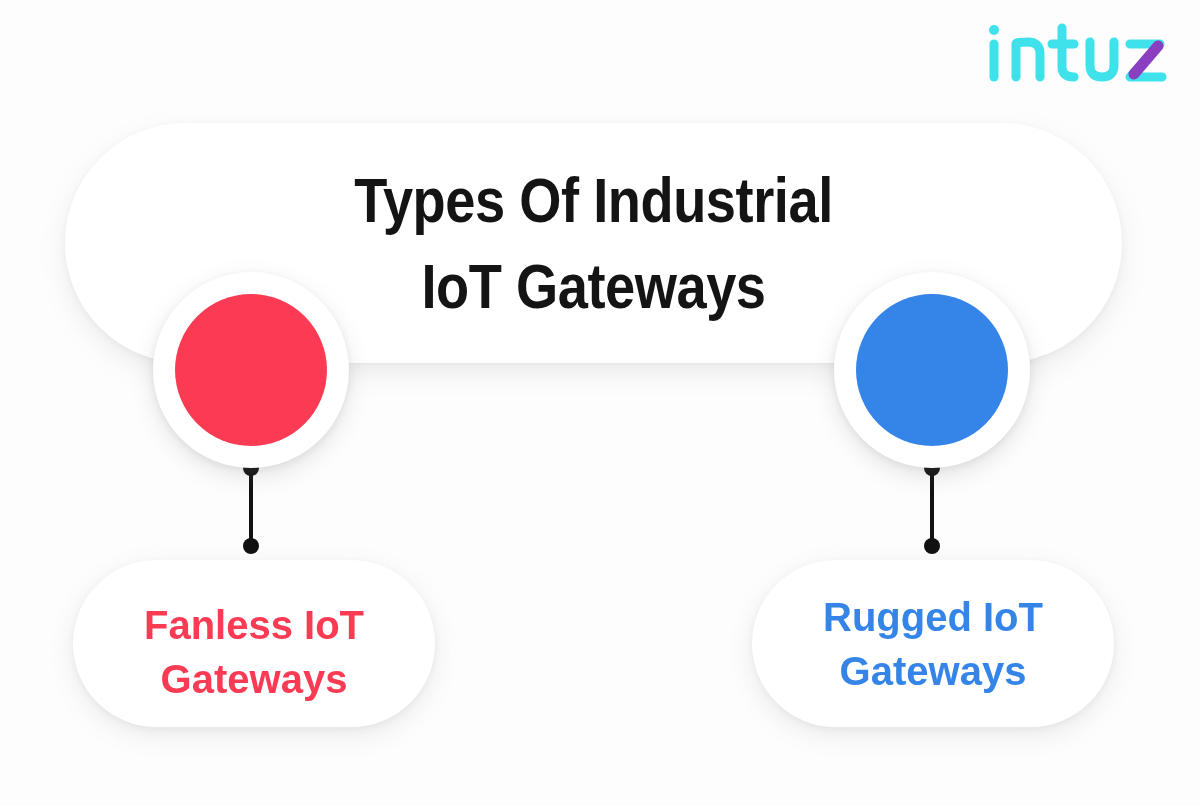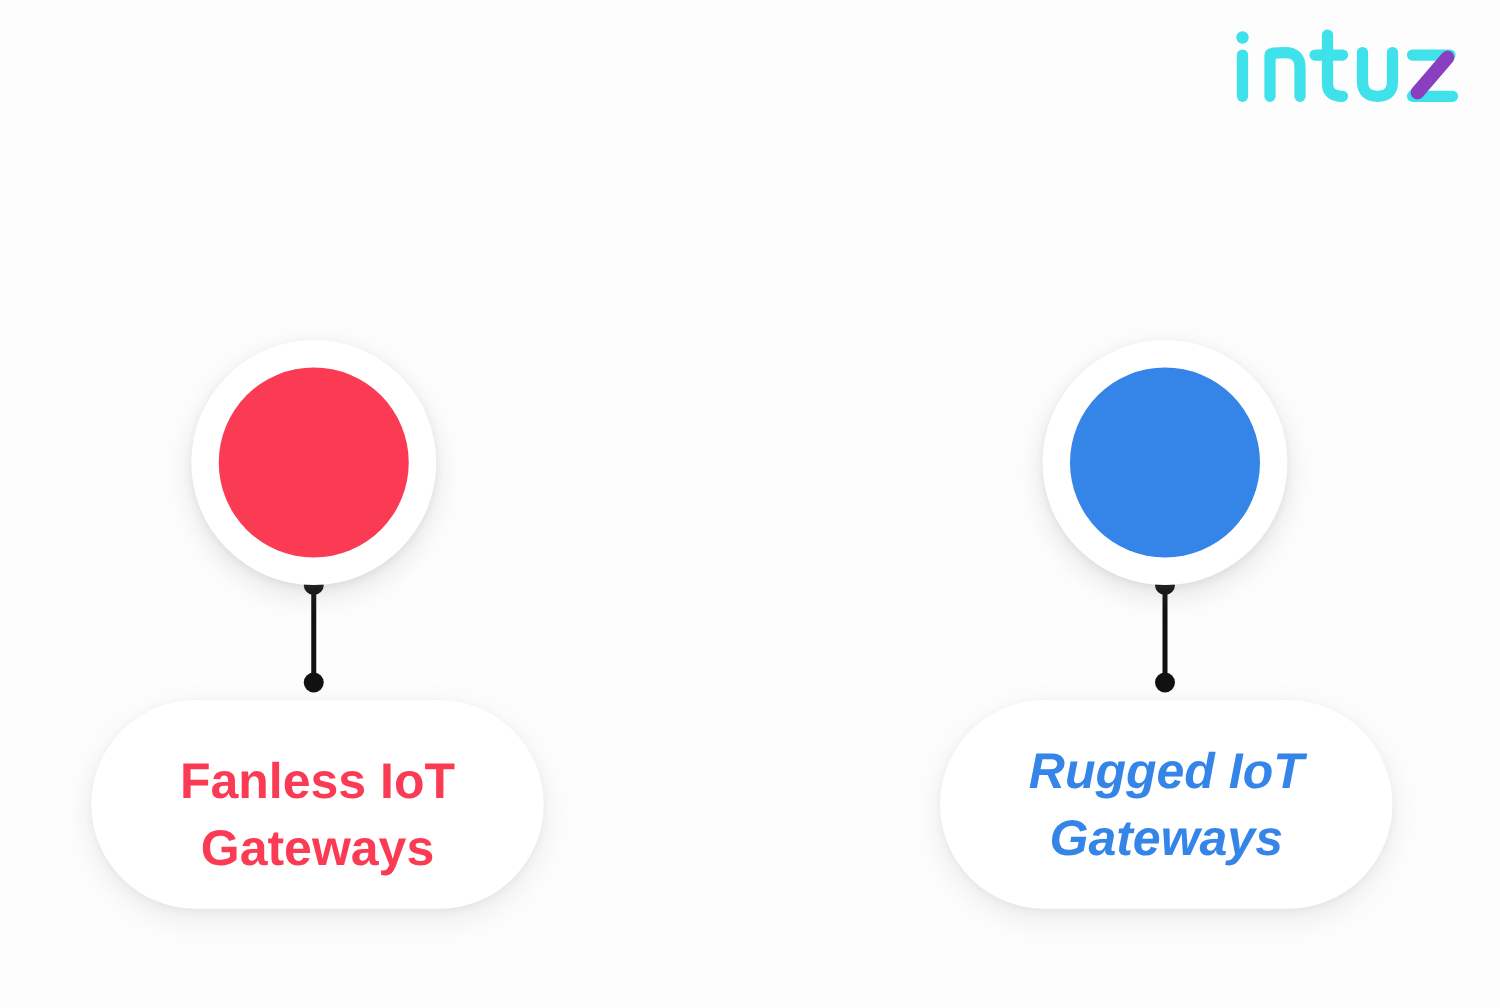--- a/index.html
+++ b/index.html
@@ -120,21 +120,21 @@
     background: #ffffff;
     border-radius: 90px;
     box-shadow: 0 8px 24px rgba(120,120,130,0.14),
                 0 2px 6px rgba(120,120,130,0.08);
     z-index: 2;
     display: flex;
     align-items: center;
     justify-content: center;
   }
   .label-left  { left: 73px; }
-  .label-right { left: 752px; font-style: italic; }
+  .label-right { left: 752px; }
 
   .label-text {
     text-align: center;
     font-family: "Liberation Sans", sans-serif;
     font-weight: bold;
     font-size: 40px;
     line-height: 54px;
     letter-spacing: 0px;
     white-space: pre-line;
   }
@@ -159,20 +159,24 @@
 
         <path d="M148 24 L178 24 L148 57 L180 57"></path>
       </g>
 
       <circle cx="12" cy="10" r="5" fill="#3FE1EA"></circle>
 
       <line x1="176" y1="26" x2="152" y2="54" stroke="#8A3FC0" stroke-width="11" stroke-linecap="round"></line>
     </svg>
   </div>
 
+  <div class="header-card">
+    <div class="header-title" style="color: rgb(20, 20, 20);">Types Of Industrial
+IoT Gateways</div>
+  </div>
 
   <div class="node node-left">
     <div class="node-dot" id="dot-left" style="background: rgb(251, 59, 83);"></div>
   </div>
 
   <div class="node node-right">
     <div class="node-dot" id="dot-right" style="background: rgb(53, 133, 232);"></div>
   </div>
 
   <div class="connector connector-left">

